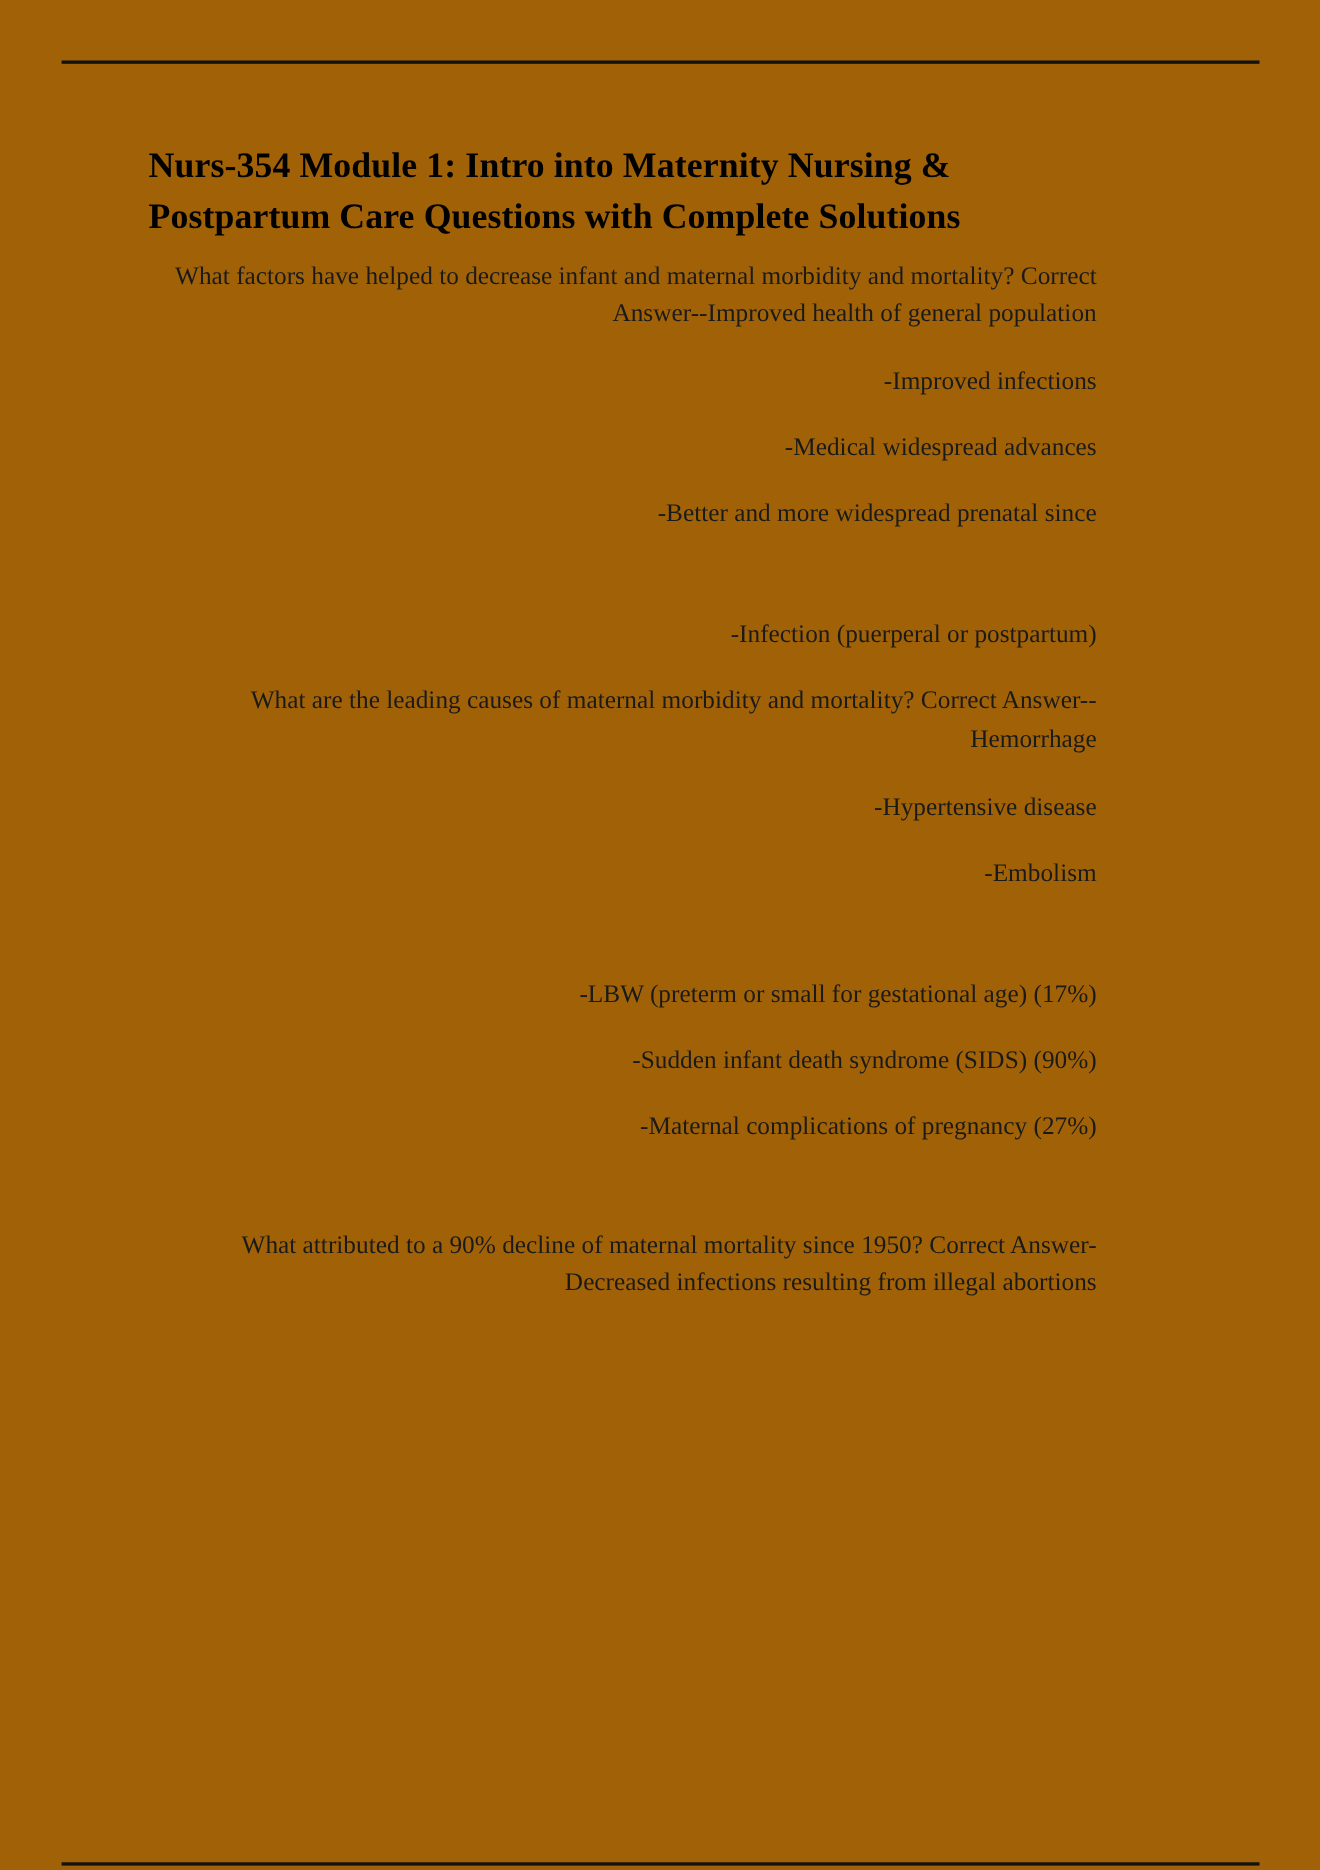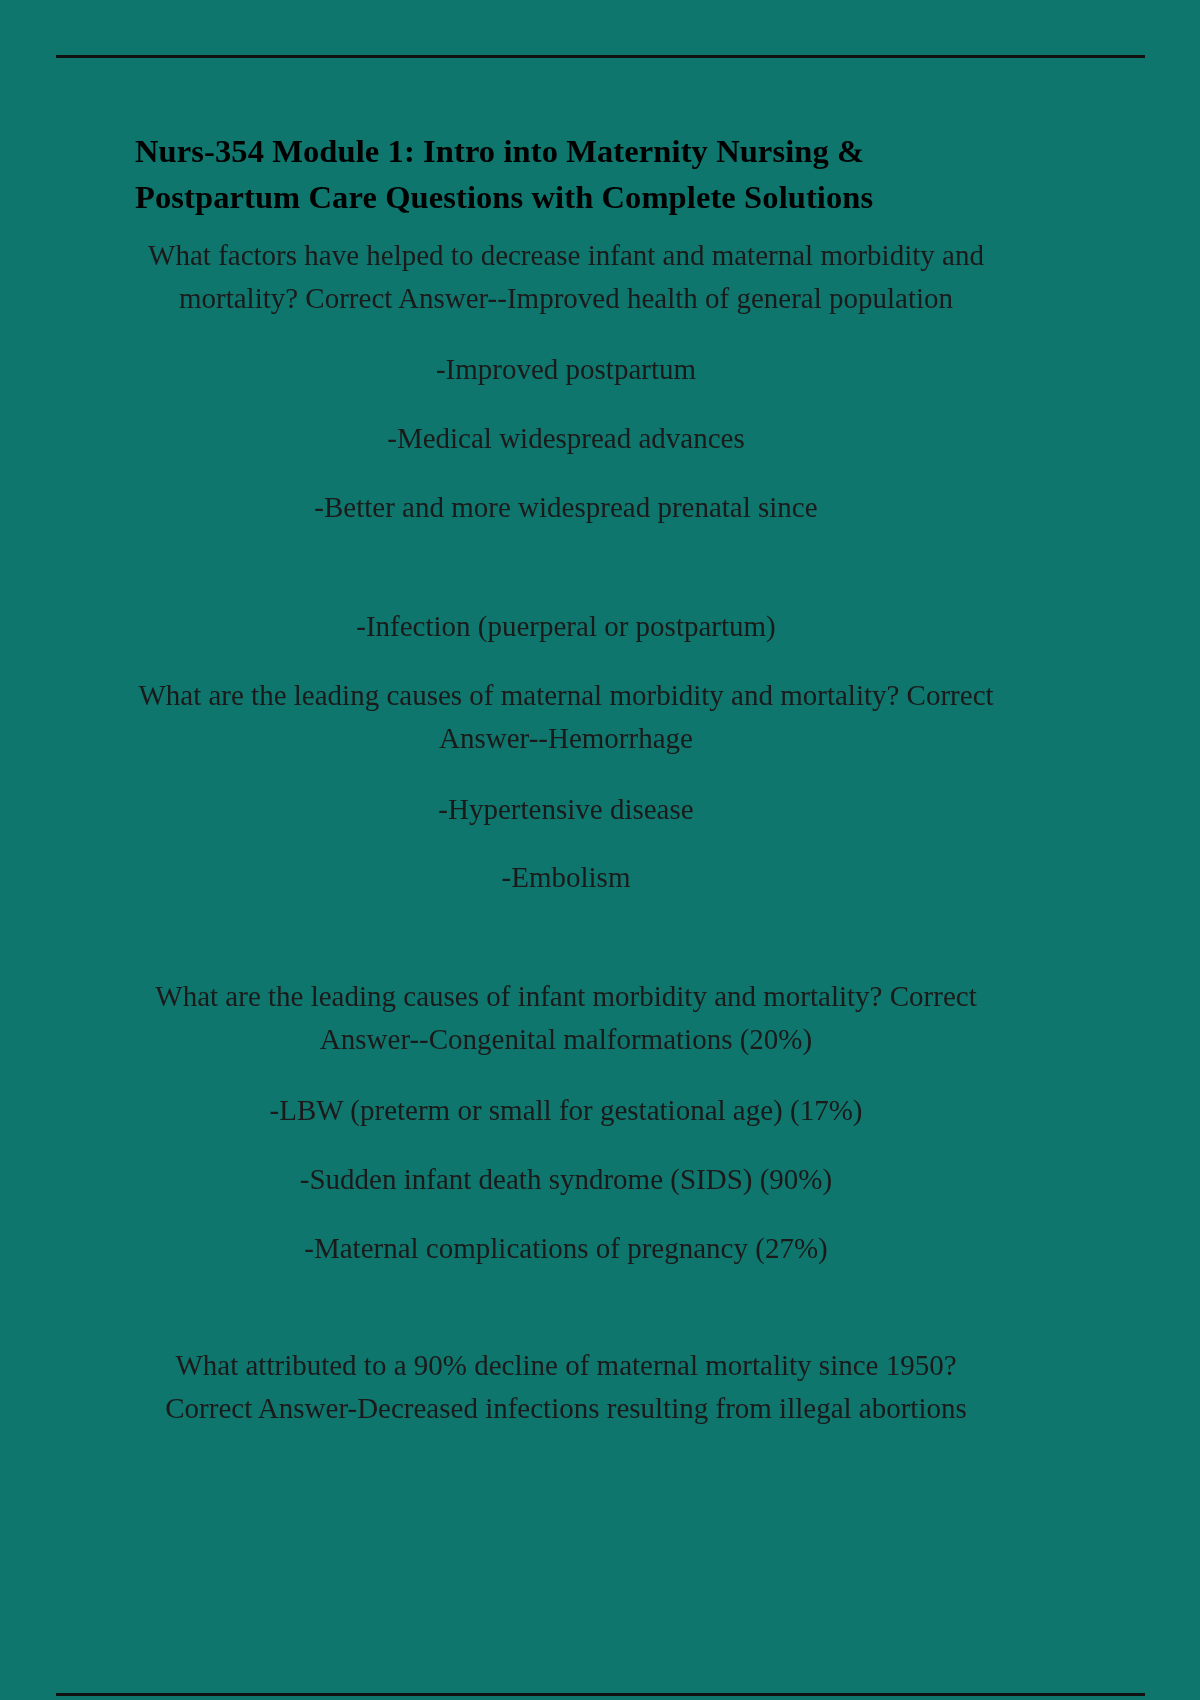--- a/index.html
+++ b/index.html
@@ -17,21 +17,21 @@
     overflow: hidden;
     position: relative;
   }
 
   .page {
     position: absolute;
     top: 0;
     left: 0;
     width: 1200px;
     height: 1700px;
-    background: #0f766e;
+    background: #a16207;
   }
 
   .rule {
     position: absolute;
     left: 56px;
     width: 1089px;
     height: 0;
     border-top: 3px solid #111111;
   }
 
@@ -48,25 +48,25 @@
   .doc-title {
     font-size: 32.5px;
     font-weight: bold;
     line-height: 1.42;
     letter-spacing: 0.1px;
     margin: 0 0 14px 0;
     color: #000000;
   }
 
   .para {
-    font-size: 29px;
+    font-size: 23px;
     line-height: 1.48;
     margin: 0 0 27px 0;
     color: #1a1a1a;
-    text-align: center;
+    text-align: right;
   }
 
   .para.qa {
     margin-bottom: 28px;
   }
 
   .para.item {
     margin-bottom: 26px;
   }
 
@@ -83,34 +83,33 @@
 
 <div class="page">
 
   <div class="rule rule-top"></div>
 
   <div class="content">
 
     <h1 class="doc-title">Nurs-354 Module 1: Intro into Maternity Nursing &amp; Postpartum Care Questions with Complete Solutions</h1>
 
     <p class="para qa">What factors have helped to decrease infant and maternal morbidity and mortality? Correct Answer--Improved health of general population</p>
-    <p class="para item">-Improved postpartum</p>
+    <p class="para item">-Improved infections</p>
     <p class="para item">-Medical widespread advances</p>
     <p class="para item">-Better and more widespread prenatal since</p>
 
     <div class="block-gap"></div>
 
     <p class="para item">-Infection (puerperal or postpartum)</p>
     <p class="para qa">What are the leading causes of maternal morbidity and mortality? Correct Answer--Hemorrhage</p>
     <p class="para item">-Hypertensive disease</p>
     <p class="para item">-Embolism</p>
 
     <div class="block-gap"></div>
 
-    <p class="para qa">What are the leading causes of infant morbidity and mortality? Correct Answer--Congenital malformations (20%)</p>
     <p class="para item">-LBW (preterm or small for gestational age) (17%)</p>
     <p class="para item">-Sudden infant death syndrome (SIDS) (90%)</p>
     <p class="para item">-Maternal complications of pregnancy (27%)</p>
 
     <div class="block-gap-sm"></div>
 
     <p class="para qa">What attributed to a 90% decline of maternal mortality since 1950? Correct Answer-Decreased infections resulting from illegal abortions</p>
 
   </div>
 

